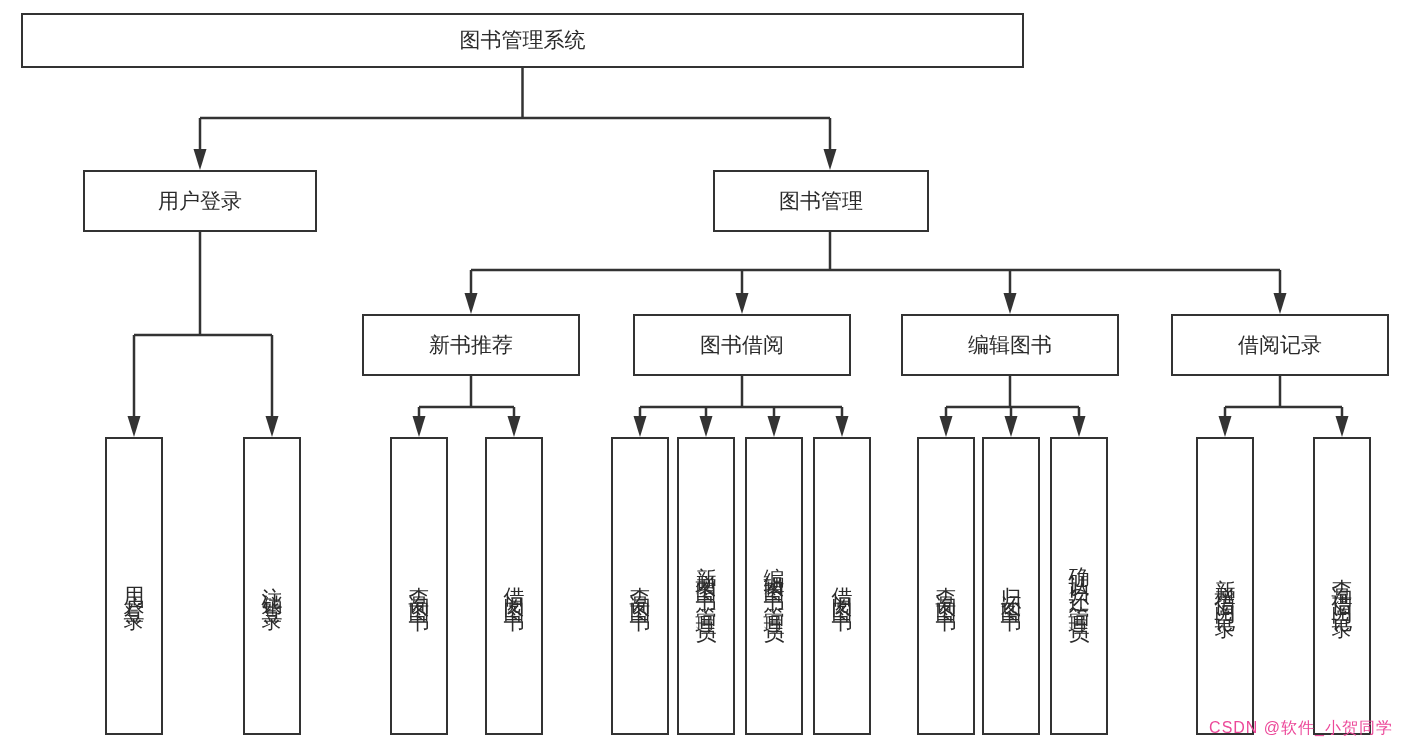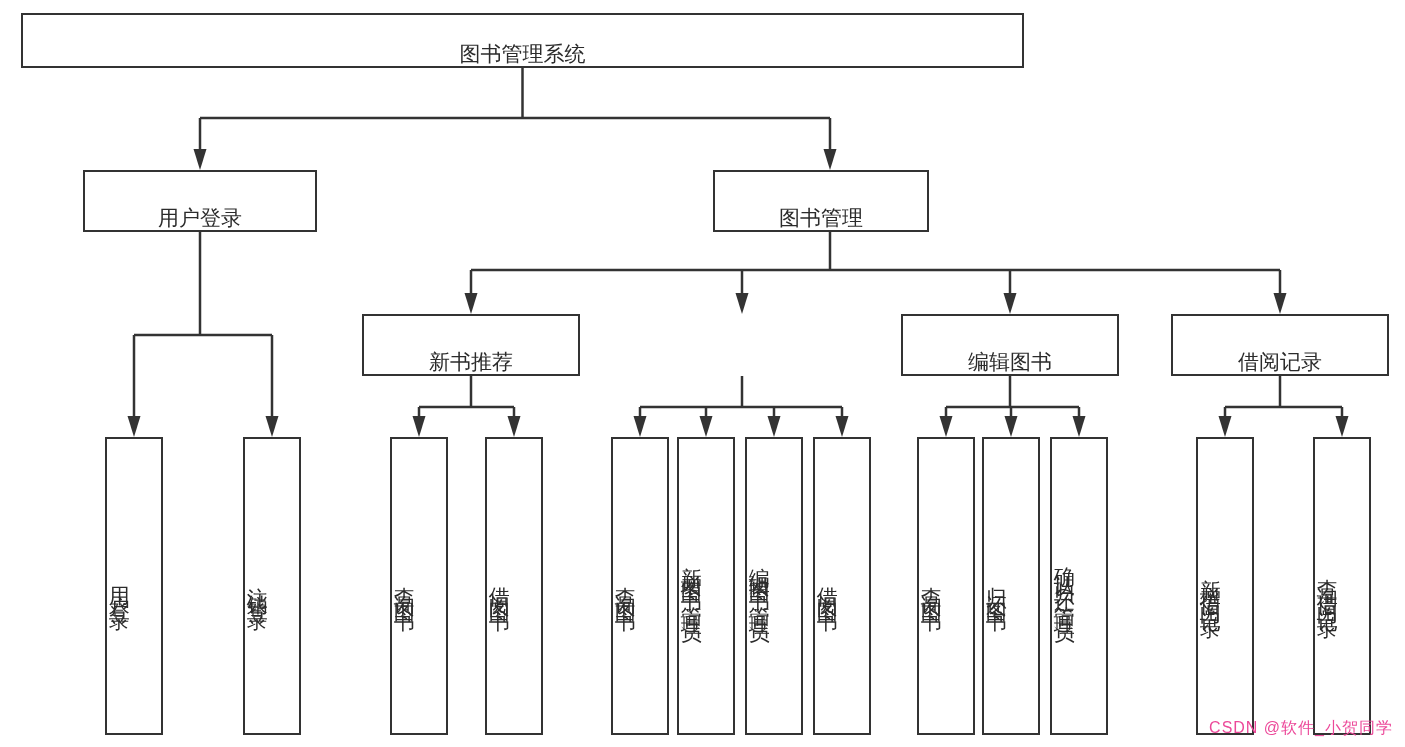--- a/index.html
+++ b/index.html
@@ -9,21 +9,21 @@
     background:#ffffff;
     font-family:"Liberation Sans", sans-serif;
     overflow:hidden;
   }
   .connectors{position:absolute;left:0;top:0;z-index:1;}
   .box{
     position:absolute;
     box-sizing:border-box;
     background:#ffffff;
     border:2px solid #333333;
-    display:flex;align-items:flex-end;justify-content:center;
+    display:flex;align-items:center;justify-content:center;
     color:#2b2b2b;
     font-size:21px;
     z-index:2;
     text-align:center;
     line-height:1.15;
   }
   .v{
     writing-mode:vertical-rl;
     text-orientation:mixed;
     letter-spacing:8px;
@@ -119,20 +119,23 @@
   <div class="box" style="left:83px;top:170px;width:234px;height:62px;">
     <span>用户登录</span>
   </div>
   <div class="box" style="left:713px;top:170px;width:216px;height:62px;">
     <span>图书管理</span>
   </div>
 
   <div class="box" style="left:362px;top:314px;width:218px;height:62px;">
     <span>新书推荐</span>
   </div>
+  <div class="box" style="left:633px;top:314px;width:218px;height:62px;">
+    <span>图书借阅</span>
+  </div>
   <div class="box" style="left:901px;top:314px;width:218px;height:62px;">
     <span>编辑图书</span>
   </div>
   <div class="box" style="left:1171px;top:314px;width:218px;height:62px;">
     <span>借阅记录</span>
   </div>
 
   <div class="box v" style="left:105px;top:437px;width:58px;height:298px;">
     <span>用户登录</span>
   </div>

